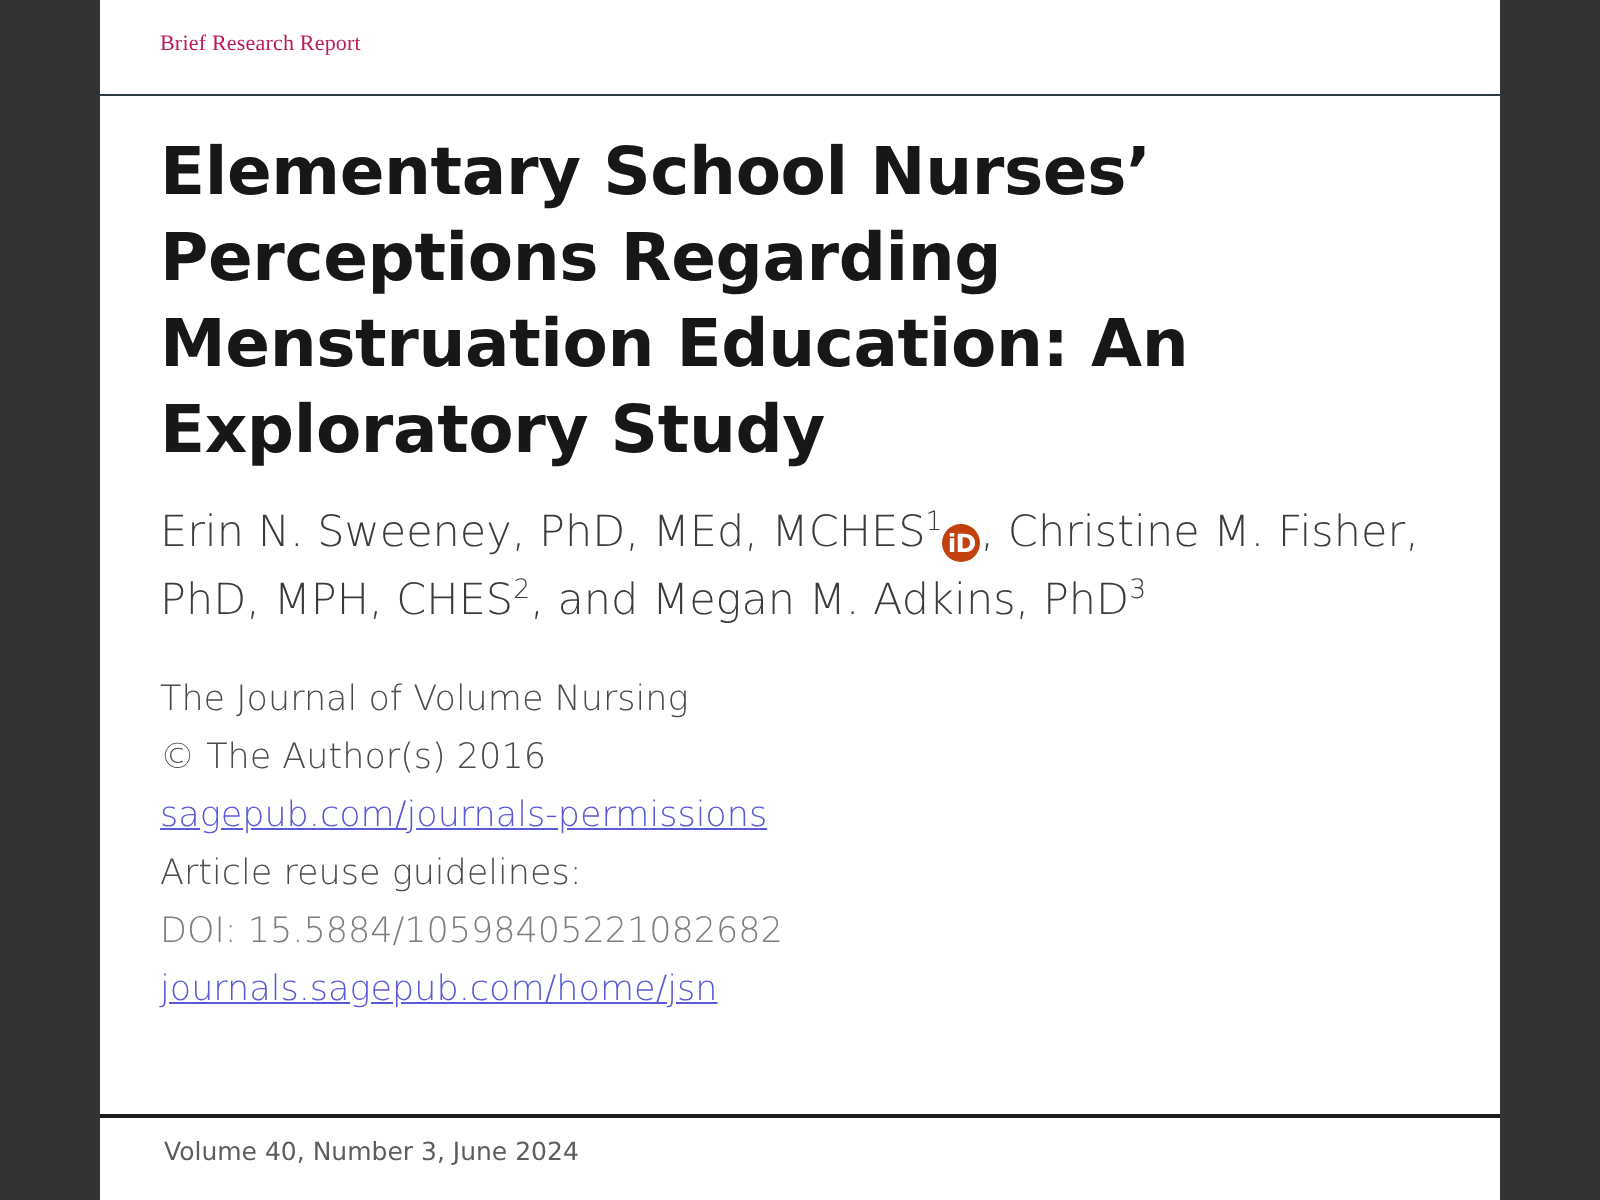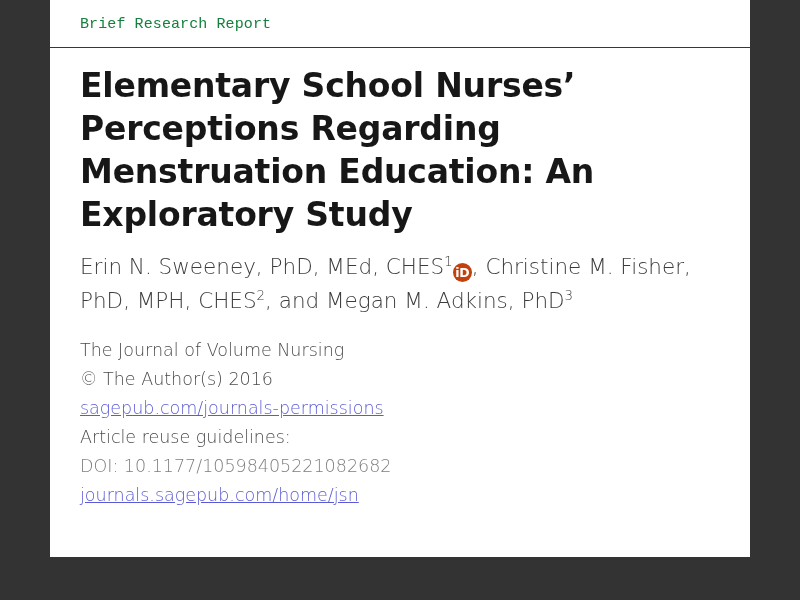--- a/index.html
+++ b/index.html
@@ -37,24 +37,24 @@
     top: 0;
     width: 700px;
     height: 48px;
     box-sizing: border-box;
     border-bottom: 1px solid #2c3a42;
   }
   .running-head-text {
     position: absolute;
     left: 30px;
     top: 16px;
-    font-family: Liberation Mono, monospace;
-    font-size: 15px;
+    font-family: Liberation Serif, serif;
+    font-size: 11px;
     font-weight: 400;
-    color: #15803d;
+    color: #be185d;
     letter-spacing: 0.1px;
     white-space: nowrap;
   }
 
   
   .article {
     position: absolute;
     left: 30px;
     top: 48px;
     width: 660px;
@@ -167,29 +167,32 @@
   <div id="page">
 
     <div class="running-head">
       <div class="running-head-text">Brief Research Report</div>
     </div>
 
     <div class="article">
 
       <h1 class="article-title">Elementary School Nurses’ Perceptions Regarding Menstruation Education: An Exploratory Study</h1>
 
-      <p class="authors"><span>Erin N. Sweeney, PhD, MEd, CHES</span><sup>1</sup><span class="orcid-icon">iD</span><span>, Christine M. Fisher, PhD, MPH, CHES</span><sup>2</sup><span>, and Megan M. Adkins, PhD</span><sup>3</sup></p>
+      <p class="authors"><span>Erin N. Sweeney, PhD, MEd, MCHES</span><sup>1</sup><span class="orcid-icon">iD</span><span>, Christine M. Fisher, PhD, MPH, CHES</span><sup>2</sup><span>, and Megan M. Adkins, PhD</span><sup>3</sup></p>
 
       <div class="meta-block">
         <div class="meta-line">The Journal of Volume Nursing</div>
         <div class="meta-line">© The Author(s) 2016</div>
         <div class="meta-line meta-link">sagepub.com/journals-permissions</div>
         <div class="meta-line">Article reuse guidelines:</div>
-        <div class="meta-line meta-muted">DOI: 10.1177/10598405221082682</div>
+        <div class="meta-line meta-muted">DOI: 15.5884/10598405221082682</div>
         <div class="meta-line meta-link">journals.sagepub.com/home/jsn</div>
       </div>
 
     </div>
 
   </div>
 
+  <div id="footer">
+    <div class="footer-text">Volume 40, Number 3, June 2024</div>
+  </div>
 
 </div>
 
 </body></html>

